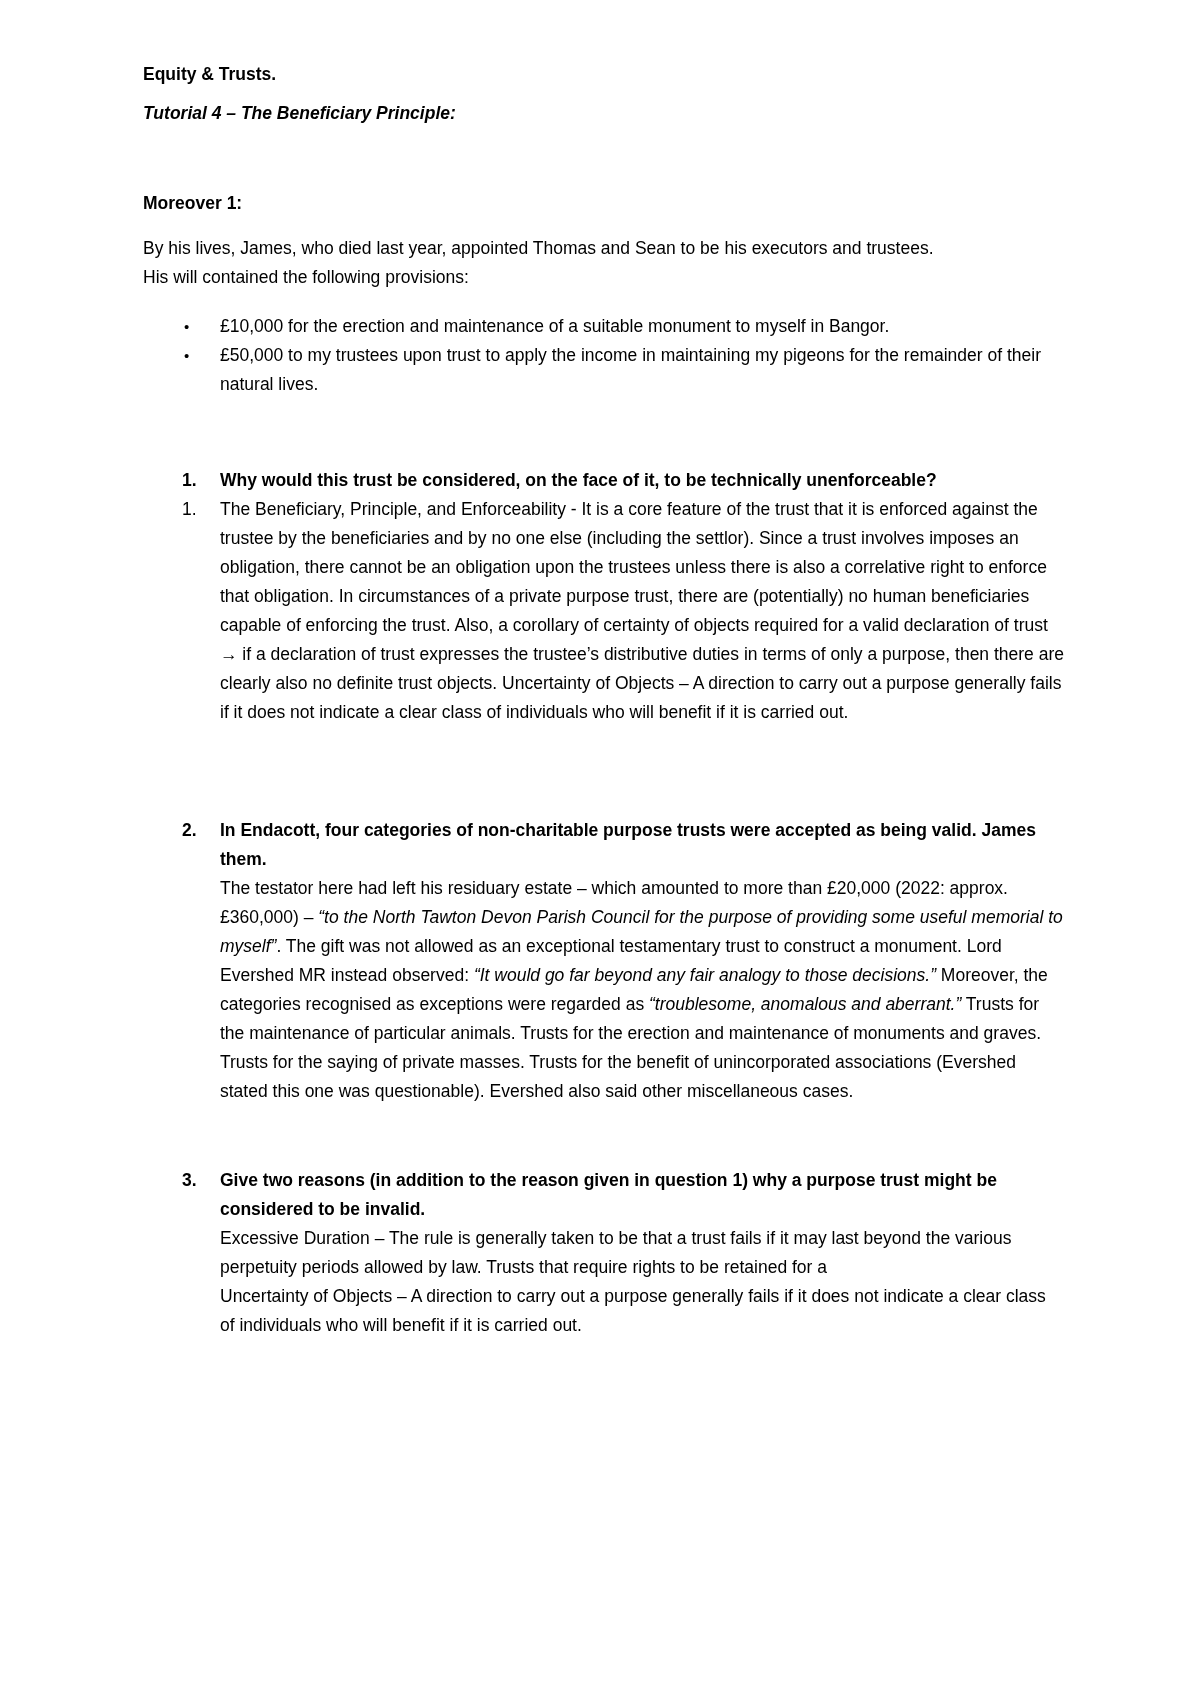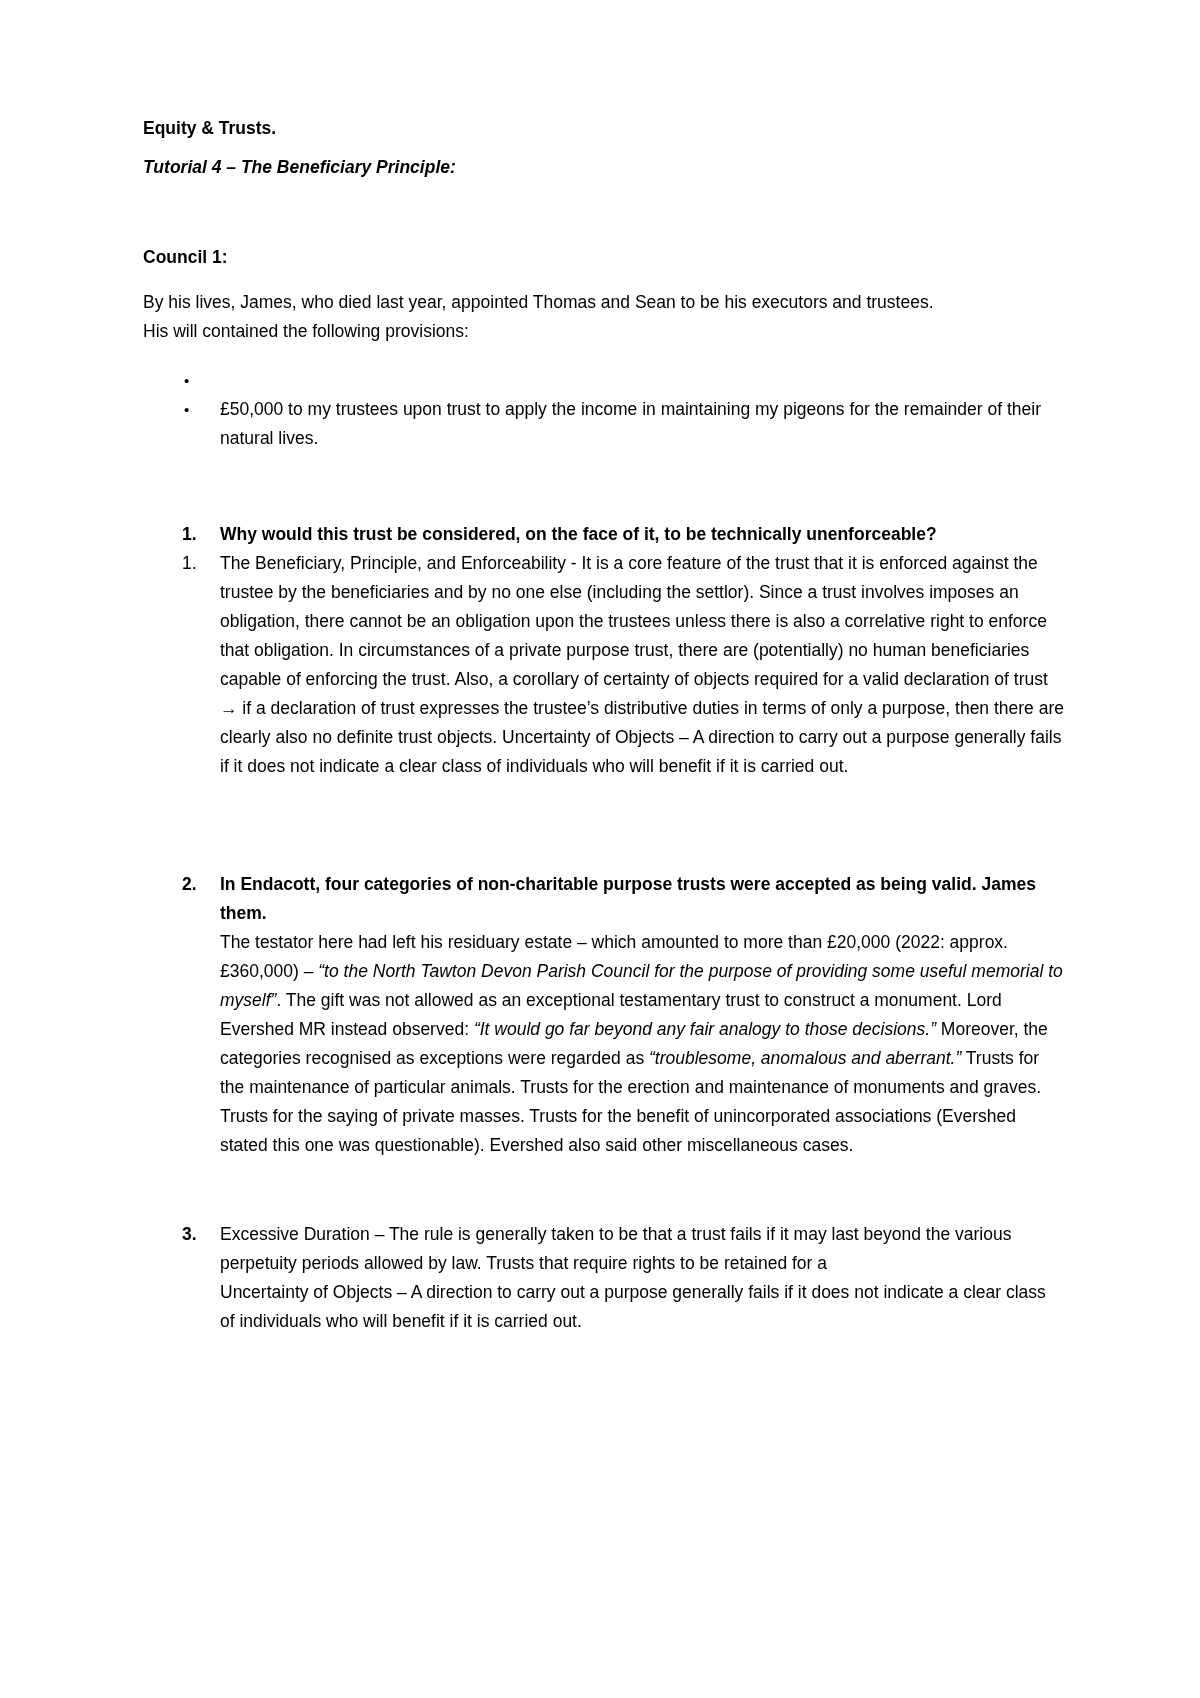--- a/index.html
+++ b/index.html
@@ -21,21 +21,21 @@
   .content {
     position: absolute;
     left: 143px;
     top: 0;
     width: 940px;
   }
   p, div, ul, li { margin: 0; padding: 0; }
   .bold   { font-weight: 700; }
   .italic { font-style: italic; }
 
-  .title      { margin-top: 114px; }
+  .title      { margin-top: 60px; }
   .subtitle   { margin-top: 10px; }
   .q-heading  { margin-top: 61px; }
   .intro      { margin-top: 16px; }
 
   .bullets {
     margin-top: 20px;
     list-style: none;
   }
   .bullets li {
     display: flex;
@@ -73,27 +73,28 @@
 </head>
 <body>
 
 <div class="page">
   <div class="content">
 
     <p class="title bold">Equity &amp; Trusts.</p>
 
     <p class="subtitle bold italic">Tutorial 4 – The Beneficiary Principle:</p>
 
-    <p class="q-heading bold">Council 1:</p>
+    <p class="q-heading bold">Moreover 1:</p>
 
     <p class="intro"><span>By his lives, James, who died last year, appointed Thomas and Sean to be his executors and trustees.</span><br><span>His will contained the following provisions:</span></p>
 
     <ul class="bullets">
       <li>
         <span class="marker">•</span>
+        <span class="li-text">£10,000 for the erection and maintenance of a suitable monument to myself in Bangor.</span>
       </li>
       <li>
         <span class="marker">•</span>
         <span class="li-text">£50,000 to my trustees upon trust to apply the income in maintaining my pigeons for the remainder of their natural lives.</span>
       </li>
     </ul>
 
     <div class="num-item item-q1">
       <span class="num bold">1.</span>
       <div class="num-body bold">Why would this trust be considered, on the face of it, to be technically unenforceable?</div>
@@ -108,19 +109,20 @@
       <span class="num bold">2.</span>
       <div class="num-body">
         <div class="bold">In Endacott, four categories of non-charitable purpose trusts were accepted as being valid. James them.</div>
         <div><span>The testator here had left his residuary estate – which amounted to more than £20,000 (2022: approx. £360,000) – </span><span class="italic">“to the North Tawton Devon Parish Council for the purpose of providing some useful memorial to myself”</span><span>. The gift was not allowed as an exceptional testamentary trust to construct a monument. Lord Evershed MR instead observed: </span><span class="italic">“It would go far beyond any fair analogy to those decisions.”</span><span> Moreover, the categories recognised as exceptions were regarded as </span><span class="italic">“troublesome, anomalous and aberrant.”</span><span> Trusts for the maintenance of particular animals. Trusts for the erection and maintenance of monuments and graves. Trusts for the saying of private masses. Trusts for the benefit of unincorporated associations (Evershed stated this one was questionable). Evershed also said other miscellaneous cases.</span></div>
       </div>
     </div>
 
     <div class="num-item item-3">
       <span class="num bold">3.</span>
       <div class="num-body">
+        <div class="bold">Give two reasons (in addition to the reason given in question 1) why a purpose trust might be considered to be invalid.</div>
         <div>Excessive Duration – The rule is generally taken to be that a trust fails if it may last beyond the various perpetuity periods allowed by law. Trusts that require rights to be retained for a</div>
         <div>Uncertainty of Objects – A direction to carry out a purpose generally fails if it does not indicate a clear class of individuals who will benefit if it is carried out.</div>
       </div>
     </div>
 
   </div>
 </div>
 
 </body></html>

